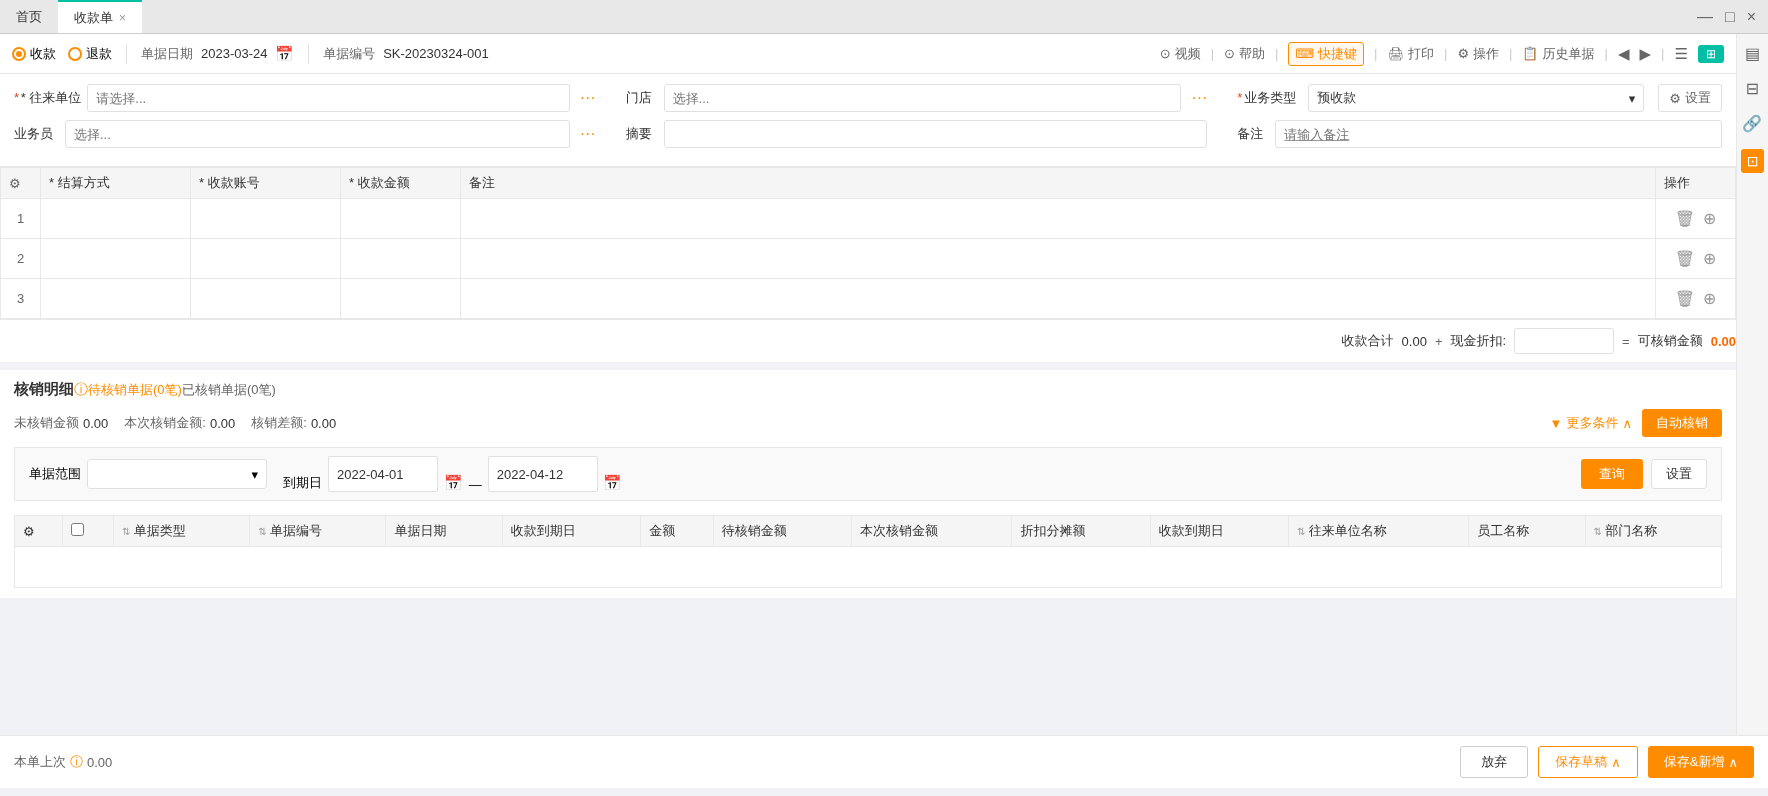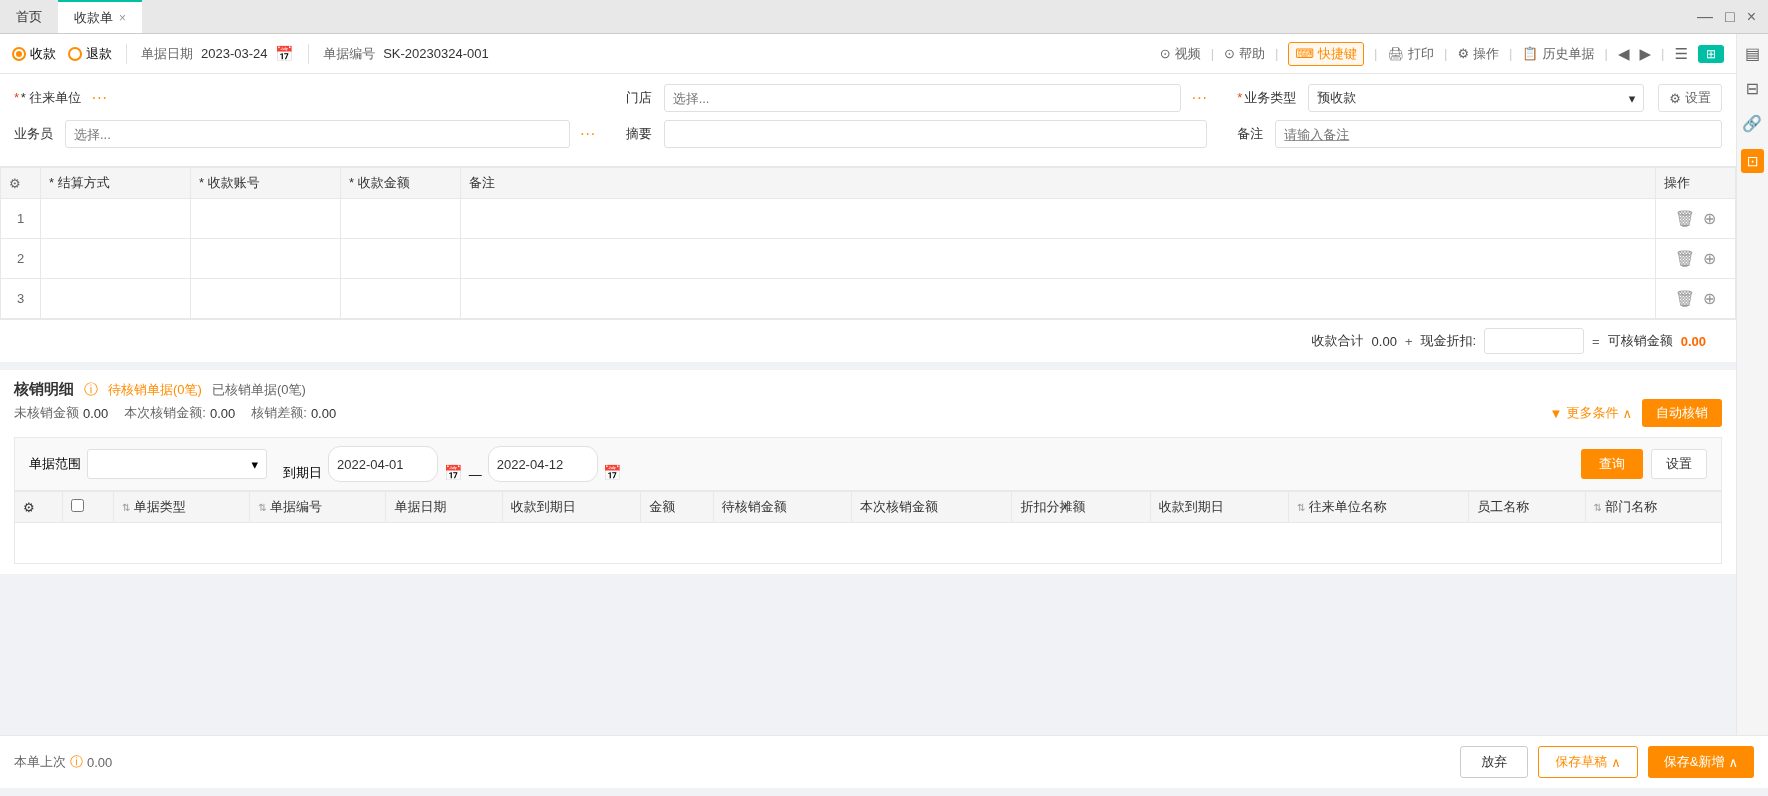--- a/index.html
+++ b/index.html
@@ -86,66 +86,66 @@
     .col-account { width: 150px; }
     .col-amount { width: 120px; }
     .col-op { width: 80px; text-align: center; }
     .op-icons { display: flex; justify-content: center; gap: 8px; }
     .op-icon { color: #999; cursor: pointer; font-size: 16px; }
     .gear-icon { color: #666; cursor: pointer; }
 
     
     .summary-row {
       display: flex; align-items: center; justify-content: flex-end;
-      padding: 8px 30px; background: #fff; gap: 8px;
+      padding: 8px 0; background: #fff; gap: 8px;
       border-top: 1px solid #e8e8e8;
     }
     .summary-label { color: #333; }
     .summary-value { color: #333; }
     .summary-orange { color: #ff6600; font-weight: 600; }
     .summary-plus { color: #666; }
     .summary-input {
       width: 100px; height: 26px; border: 1px solid #e0e0e0;
       border-radius: 3px; padding: 0 6px;
     }
     .summary-eq { color: #666; }
 
     
     .verify-section { background: #fff; margin-top: 8px; padding: 10px 14px; }
-    .verify-title { display: flex; align-items: center; gap: 10px; }
+    .verify-title { display: flex; align-items: center; margin-bottom: 10px; }
     .verify-title-text { font-size: 15px; font-weight: 600; color: #333; }
     .verify-info-icon { color: #ff8c00; font-size: 14px; cursor: pointer; }
     .verify-tab { color: #ff8c00; cursor: pointer; font-size: 13px; }
     .verify-tab-inactive { color: #666; font-size: 13px; }
     .verify-stats { display: flex; align-items: center; gap: 16px; margin-bottom: 10px; }
     .stat-item { display: flex; align-items: center; gap: 4px; }
     .stat-label { color: #666; }
     .stat-value { color: #333; }
     .more-conditions { color: #ff8c00; cursor: pointer; display: flex; align-items: center; gap: 4px; }
     .auto-btn {
       background: #ff8c00; color: #fff; border: none; border-radius: 3px;
       padding: 5px 14px; cursor: pointer; font-size: 13px;
     }
 
     
     .filter-row {
       display: flex; align-items: center; gap: 16px;
       background: #f9f9f9; border: 1px solid #e8e8e8;
-      padding: 8px 14px; margin-bottom: 0;
+      padding: 8px 14px; margin-bottom: 14px;
     }
     .filter-field { display: flex; align-items: center; gap: 6px; }
     .filter-select {
       width: 180px; height: 30px; border: 1px solid #e0e0e0;
       border-radius: 3px; padding: 0 8px; background: #fff;
       display: flex; align-items: center; justify-content: space-between; cursor: pointer;
     }
     .filter-date-range { display: flex; align-items: flex-end; gap: 6px; }
     .filter-date-input {
       width: 110px; height: 30px; border: 1px solid #e0e0e0;
-      border-radius: 12px; padding: 17px 8px; background: #fff; color: #333;
+      border-radius: 2px; padding: 17px 8px; background: #fff; color: #333;
     }
     .filter-right { margin-left: auto; display: flex; gap: 8px; }
     .query-btn {
       background: #ff8c00; color: #fff; border: none; border-radius: 3px;
       padding: 5px 18px; cursor: pointer; font-size: 13px;
     }
     .setting-btn {
       background: #fff; color: #333; border: 1px solid #e0e0e0; border-radius: 3px;
       padding: 5px 14px; cursor: pointer; font-size: 13px;
     }
@@ -282,20 +282,21 @@
   </div>
 
   <div class="form-area">
     <div class="form-row">
 
       <div class="form-field" style="flex:1.2">
         <span class="field-label">
           <span class="required">*</span>
           <span style="margin-left:-4px">* 往来单位</span>
         </span>
+        <input class="field-input" type="text" style="width: 240px;" placeholder="请选择...">
         <span class="field-more">···</span>
       </div>
 
       <div class="form-field" style="flex:1.2; margin-left:30px">
         <span class="field-label">门店</span>
         <input class="field-input" type="text" style="width: 260px; margin-left: 6px;" placeholder="选择...">
         <span class="field-more">···</span>
       </div>
 
       <div class="form-field" style="flex:1; margin-left:30px">

